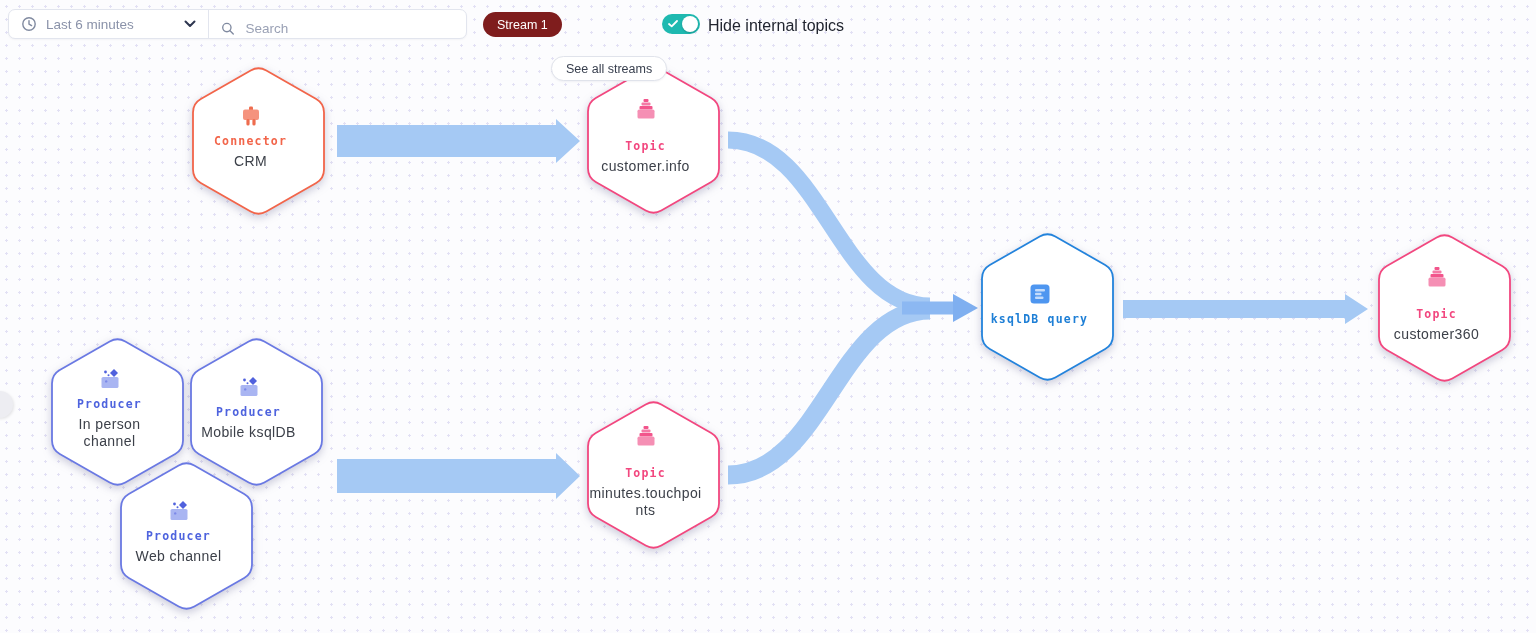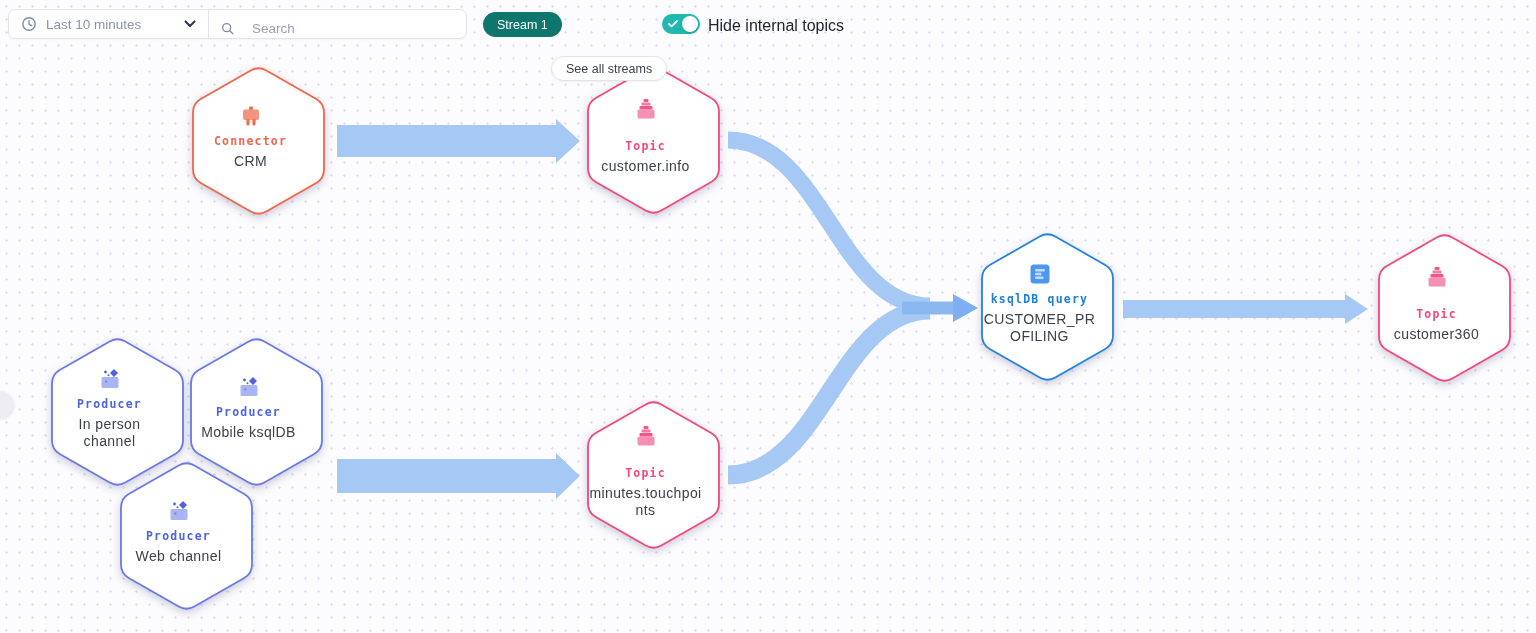--- a/index.html
+++ b/index.html
@@ -15,28 +15,28 @@
   
   .filter-bar {
     position: absolute; left: 8px; top: 9px; width: 459px; height: 30px;
     background: #fff; border: 1px solid #E2E5EE; border-radius: 7px;
     display: flex; align-items: center; box-shadow: 0 1px 2px rgba(20,20,60,.04);
     z-index: 30;
   }
   .time-section { display: flex; align-items: center; gap: 9px; padding: 0 12px; width: 199px; cursor: pointer; }
   .time-label { color: #8A92A9; font-size: 13.5px; flex: 1; white-space: nowrap; }
   .vdivider { width: 1px; align-self: stretch; background: #E2E5EE; }
-  .search-section { display: flex; align-items: center; gap: 16px; padding: 0 12px; flex: 1; margin-top: 8px; }
+  .search-section { display: flex; align-items: center; gap: 9px; padding: 0 12px; flex: 1; margin-top: 8px; }
   .search-input { border: none; outline: none; background: transparent; font-size: 13.5px; color: #394050; width: 100%; font-family: "Liberation Sans", sans-serif; }
   .search-input::placeholder { color: #9AA1B5; }
 
   .pill { position: absolute; top: 12px; height: 25px; border-radius: 13px; font-size: 12.5px;
           display: inline-flex; align-items: center; padding: 0 14px; cursor: pointer;
           font-family: "Liberation Sans", sans-serif; z-index: 30; }
-  .pill-stream { left: 483px; background: #0f766e; color: #fff; border: none; }
+  .pill-stream { left: 483px; background: #7f1d1d; color: #fff; border: none; }
   .pill-seeall { left: 551px; background: #fff; color: #39404F; border: 1px solid #E0E3EB; box-shadow: 0 1px 2px rgba(20,20,60,.05); margin-top: 44px; }
 
   .toggle { position: absolute; left: 662px; top: 14px; width: 38px; height: 20px; border-radius: 11px;
             background: #1FB9B0; cursor: pointer; z-index: 30; }
   .toggle-knob { position: absolute; right: 2px; top: 2px; width: 16px; height: 16px; border-radius: 50%;
                  background: #fff; box-shadow: 0 1px 2px rgba(0,0,0,.2); }
   .toggle-check { position: absolute; left: 6px; top: 6px; }
   .toggle-label { position: absolute; left: 708px; top: 17px; font-size: 16px; color: #21252F; z-index: 30; }
 
   .canvas-handle { position: absolute; left: -14px; top: 391px; width: 27px; height: 27px; border-radius: 50%;
@@ -63,21 +63,21 @@
 </style>
 </head>
 <body>
 
 <div class="filter-bar">
   <div class="time-section">
     <svg width="16" height="16" viewBox="0 0 16 16">
       <circle cx="8" cy="8" r="6.2" stroke="#808AA0" stroke-width="1.4" fill="none"></circle>
       <path d="M8 4.6 L8 8 L10.6 9.6" stroke="#808AA0" stroke-width="1.4" fill="none" stroke-linecap="round"></path>
     </svg>
-    <span class="time-label">Last 10 minutes</span>
+    <span class="time-label">Last 6 minutes</span>
     <svg width="12" height="8" viewBox="0 0 12 8">
       <path d="M1.5 1.5 L6 6 L10.5 1.5" stroke="#2E3650" stroke-width="2" fill="none" stroke-linecap="round" stroke-linejoin="round"></path>
     </svg>
   </div>
   <div class="vdivider"></div>
   <div class="search-section">
     <svg width="15" height="15" viewBox="0 0 15 15">
       <circle cx="6.5" cy="6.5" r="4.6" stroke="#808AA0" stroke-width="1.5" fill="none"></circle>
       <line x1="10" y1="10" x2="13.6" y2="13.6" stroke="#808AA0" stroke-width="1.5" stroke-linecap="round"></line>
     </svg>
@@ -226,21 +226,20 @@
   <div class="node-content">
     <div class="node-icon">
       <svg width="26" height="26" viewBox="0 0 26 26">
         <rect x="3.5" y="3.5" width="19" height="19" rx="3.5" fill="#4E96F0"></rect>
         <rect x="8" y="8" width="10" height="2.4" rx="1" fill="#C4DCFB"></rect>
         <rect x="8" y="11.8" width="6.5" height="2.4" rx="1" fill="#C4DCFB"></rect>
         <rect x="8" y="15.6" width="8.5" height="2.4" rx="1" fill="#C4DCFB"></rect>
       </svg>
     </div>
     <div class="type-label t-ksql">ksqlDB query</div>
-    <div class="node-name">CUSTOMER_PROFILING</div>
   </div>
 </div>
 
 <div class="node" style="left:1378.5px; top:233px;">
   <svg class="hex-svg" width="131" height="150" viewBox="0 0 131 150">
     <path d="M57.7 4.47 Q65.5 0 73.3 4.47 L123.2 33.03 Q131 37.5 131 46.5 L131 103.5 Q131 112.5 123.2 116.97 L73.3 145.53 Q65.5 150 57.7 145.53 L7.8 116.97 Q0 112.5 0 103.5 L0 46.5 Q0 37.5 7.8 33.03 Z" fill="#FFFFFF" stroke="#F2477F" stroke-width="1.8"></path>
   </svg>
   <div class="node-content">
     <div class="node-icon">
       <svg width="26" height="26" viewBox="0 0 26 26">

